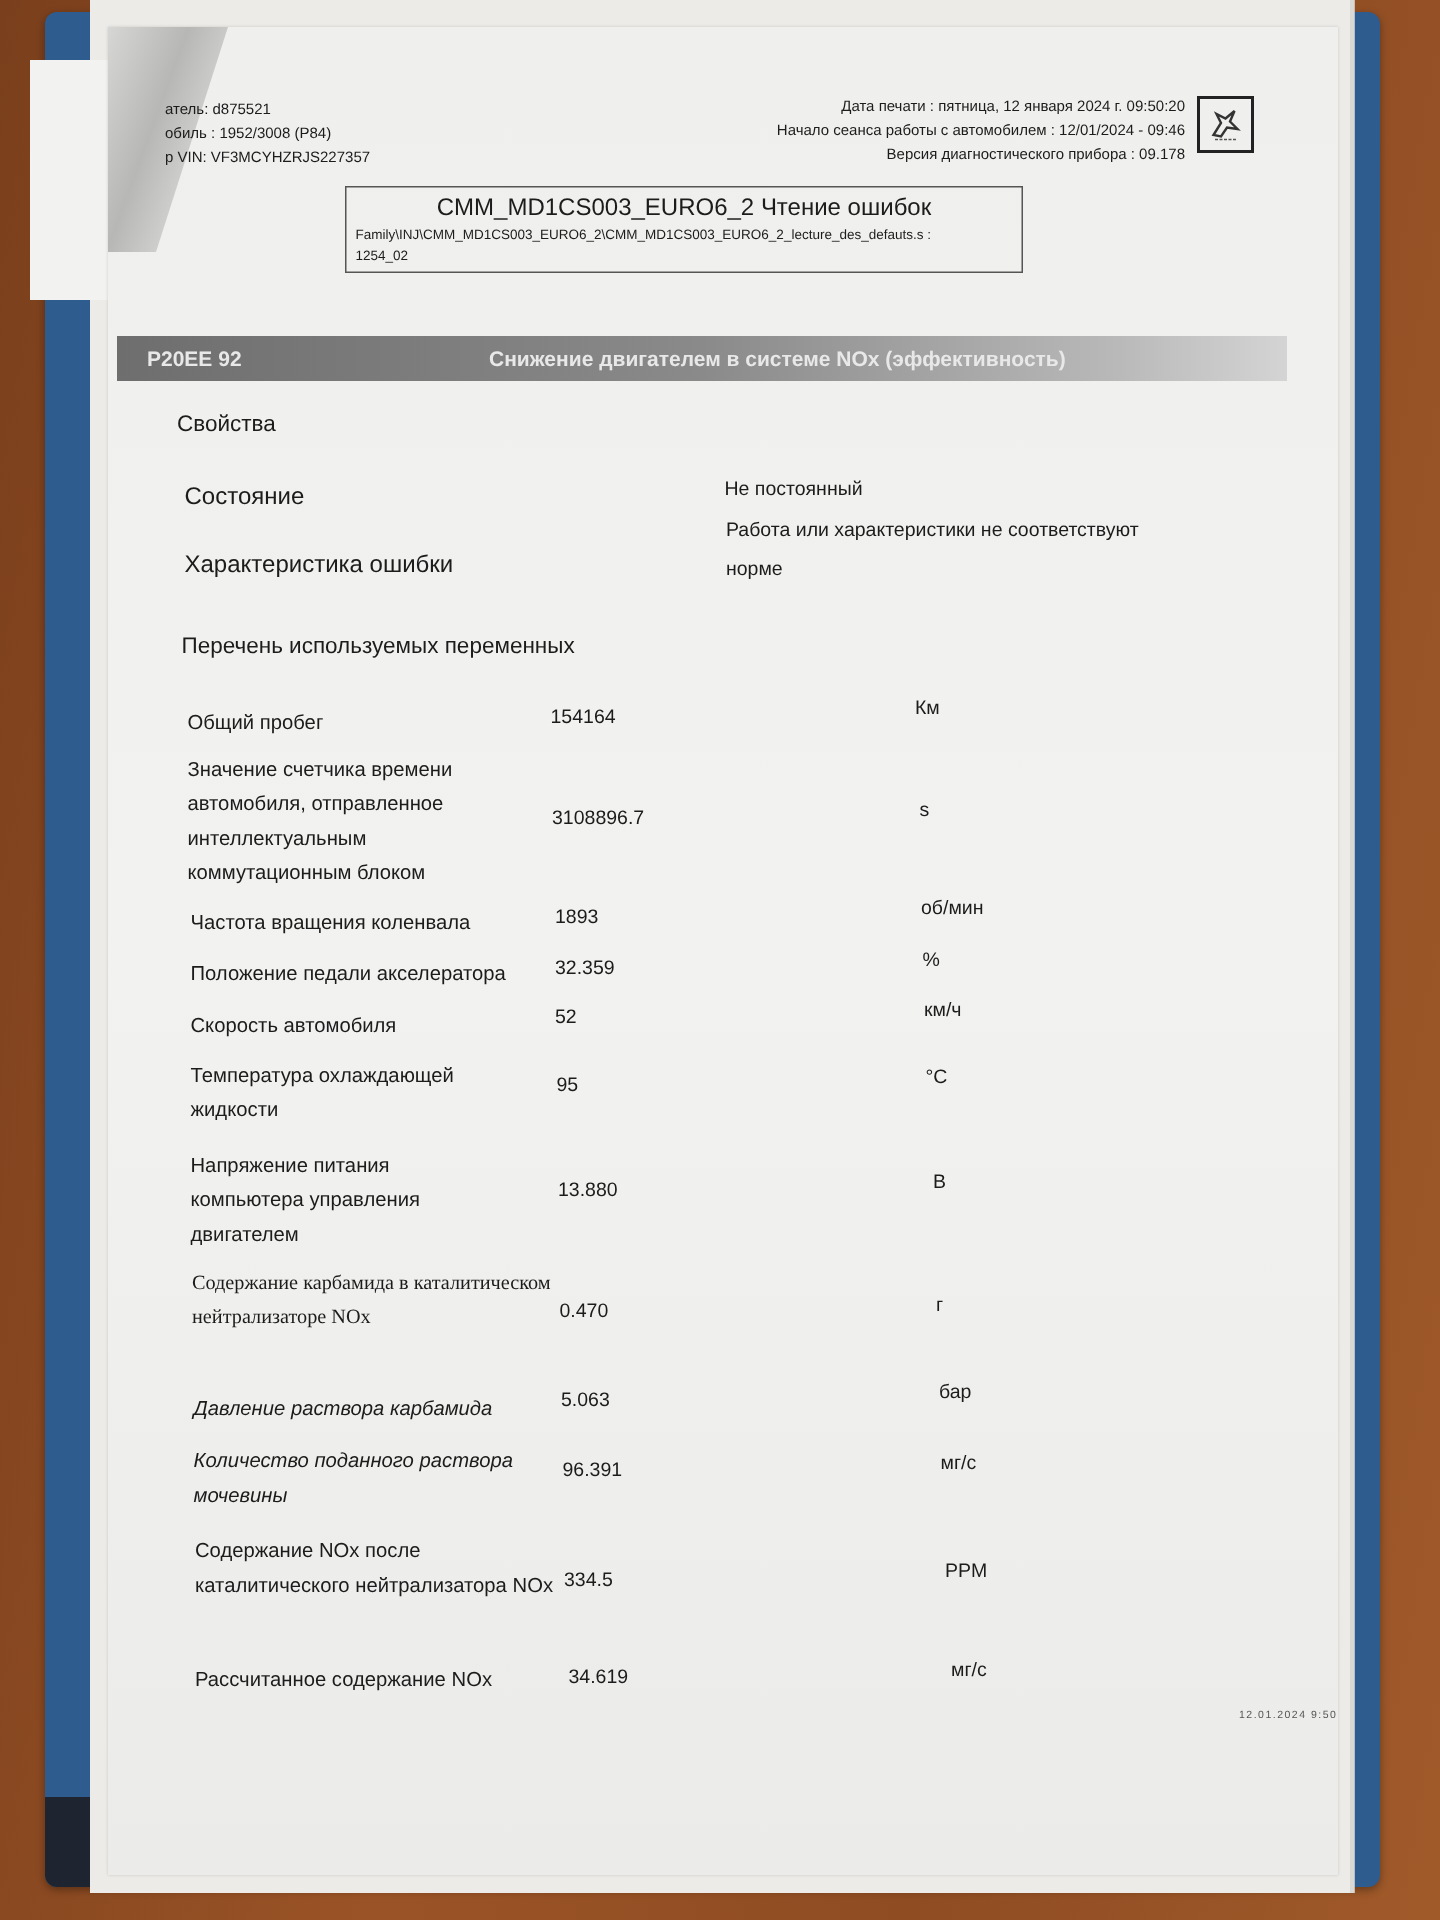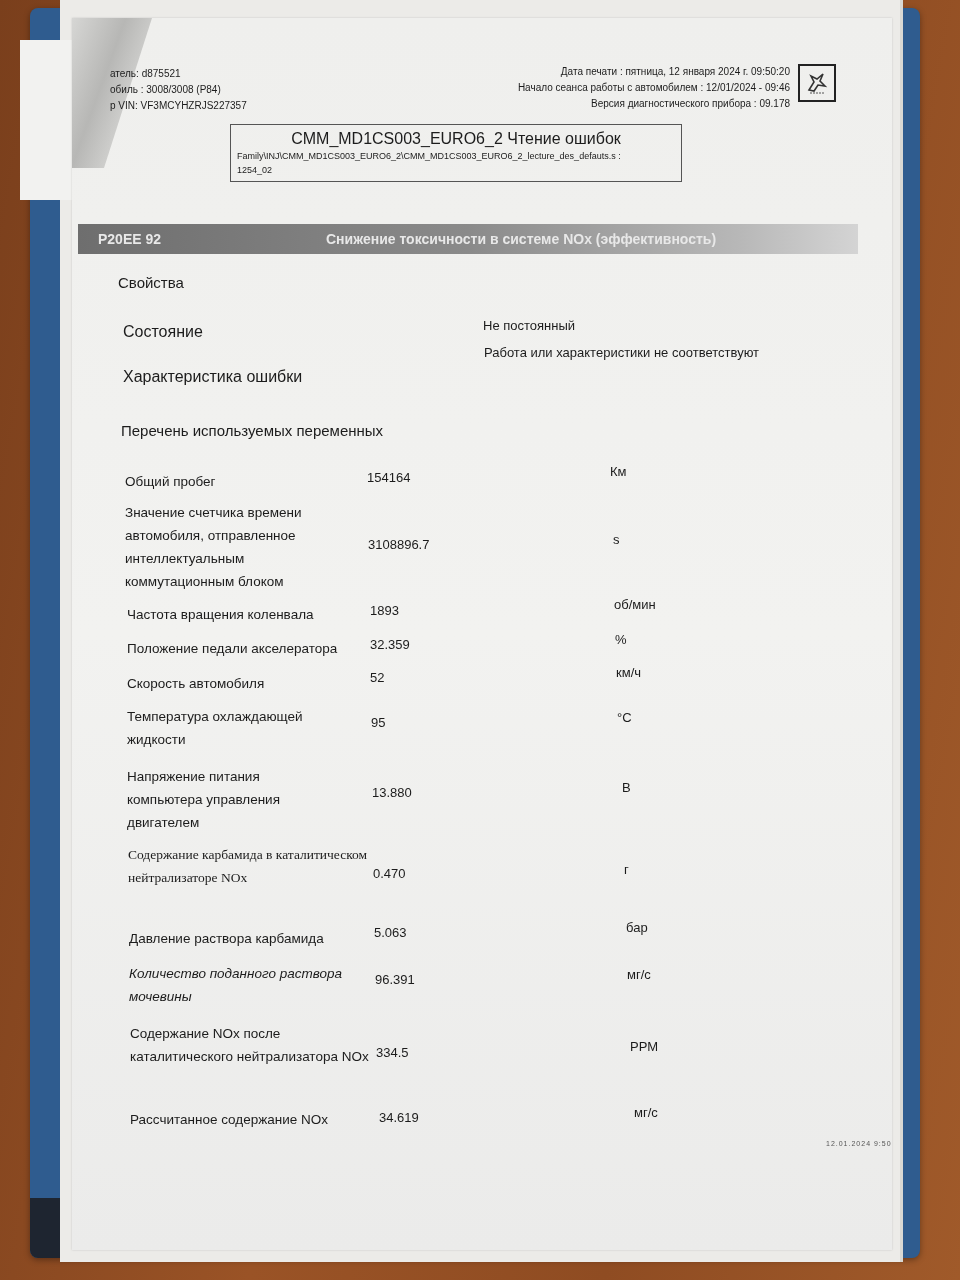--- a/index.html
+++ b/index.html
@@ -73,21 +73,21 @@
   <div class="folder-dark"></div>
 </div>
 <div class="sheet-back"></div>
 <div class="sheet-back2"></div>
 
 <div class="sheet"></div>
 <div class="fold-shadow"></div>
 
 <div class="abs hdr-left">
   <div>атель: d875521</div>
-  <div>обиль : 3008/3008 (P84)</div>
+  <div>обиль : 1952/3008 (P84)</div>
   <div>р VIN: VF3MCYHZRJS227357</div>
 </div>
 
 <div class="abs hdr-right">
   <div>Дата печати : пятница, 12 января 2024 г. 09:50:20</div>
   <div>Начало сеанса работы с автомобилем : 12/01/2024 - 09:46</div>
   <div>Версия диагностического прибора : 09.178</div>
 </div>
 
 <div class="abs logo-box">
@@ -98,31 +98,32 @@
 </div>
 
 <div class="abs title-box">
   <div class="title-main">CMM_MD1CS003_EURO6_2 Чтение ошибок</div>
   <div class="title-file">Family\INJ\CMM_MD1CS003_EURO6_2\CMM_MD1CS003_EURO6_2_lecture_des_defauts.s :</div>
   <div class="title-file">1254_02</div>
 </div>
 
 <div class="abs band">
   <span class="code">P20EE 92</span>
-  <span>Снижение токсичности в системе NOx (эффективность)</span>
+  <span>Снижение двигателем в системе NOx (эффективность)</span>
 </div>
 
 <div class="abs section-title" style="left:118px; top:274px;">Свойства</div>
 
 <div class="abs prop-label" style="left:123px; top:323px;">Состояние</div>
 <div class="abs prop-value" style="left:483px; top:313px;">Не постоянный</div>
 
 <div class="abs prop-label" style="left:123px; top:368px;">Характеристика ошибки</div>
 <div class="abs prop-value" style="left:484px; top:340px;">
   <div>Работа или характеристики не соответствуют</div>
+  <div>норме</div>
 </div>
 
 <div class="abs section-title" style="left:121px; top:422px;">Перечень используемых переменных</div>
 
 <div class="abs var-label" style="left:125px; top:470px;">Общий пробег</div>
 <div class="abs var-value" style="left:367px; top:470px;">154164</div>
 <div class="abs var-unit" style="left:610px; top:464px;">Км</div>
 
 <div class="abs var-label" style="left:125px; top:501px; width:230px;">Значение счетчика времени автомобиля, отправленное интеллектуальным коммутационным блоком</div>
 <div class="abs var-value" style="left:368px; top:537px;">3108896.7</div>
@@ -145,21 +146,21 @@
 <div class="abs var-unit" style="left:617px; top:710px;">°C</div>
 
 <div class="abs var-label" style="left:127px; top:765px; width:200px;">Напряжение питания компьютера управления двигателем</div>
 <div class="abs var-value" style="left:372px; top:785px;">13.880</div>
 <div class="abs var-unit" style="left:622px; top:780px;">В</div>
 
 <div class="abs var-label" style="left:128px; top:843px; width:245px;font-family:Liberation Serif, serif;">Содержание карбамида в каталитическом нейтрализаторе NOx</div>
 <div class="abs var-value" style="left:373px; top:866px;">0.470</div>
 <div class="abs var-unit" style="left:624px; top:862px;">г</div>
 
-<div class="abs var-label" style="left:129px; top:927px; width:250px;">Давление раствора карбамида</div>
+<div class="abs var-label" style="left:129px; top:927px; width:250px;font-style:italic;">Давление раствора карбамида</div>
 <div class="abs var-value" style="left:374px; top:925px;">5.063</div>
 <div class="abs var-unit" style="left:626px; top:920px;">бар</div>
 
 <div class="abs var-label" style="left:129px; top:962px; width:240px;font-style:italic;">Количество поданного раствора мочевины</div>
 <div class="abs var-value" style="left:375px; top:972px;">96.391</div>
 <div class="abs var-unit" style="left:627px; top:967px;">мг/с</div>
 
 <div class="abs var-label" style="left:130px; top:1022px; width:248px;">Содержание NOx после каталитического нейтрализатора NOx</div>
 <div class="abs var-value" style="left:376px; top:1045px;">334.5</div>
 <div class="abs var-unit" style="left:630px; top:1039px;">PPM</div>

